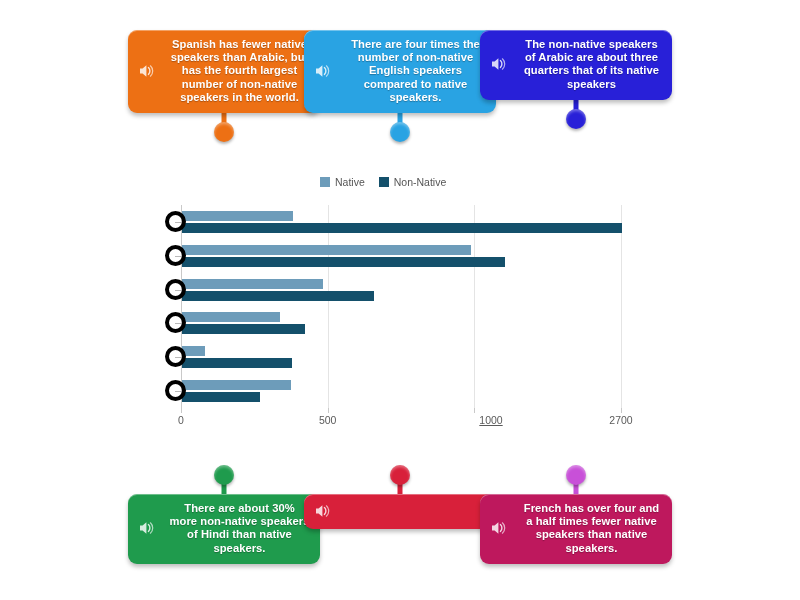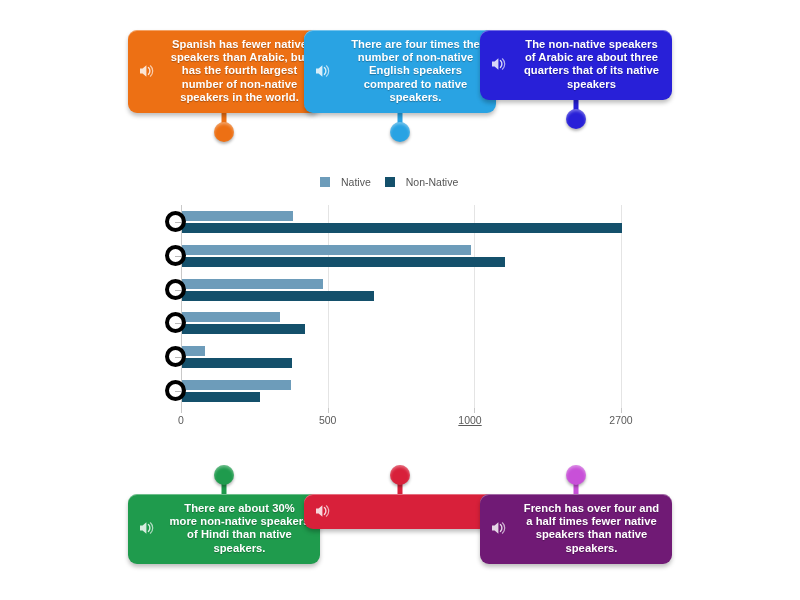--- a/index.html
+++ b/index.html
@@ -76,21 +76,21 @@
   #chart-title{
     position:absolute;left:160px;top:8px;
     font-size:16.5px;color:#7a7a7a;
     white-space:nowrap;
   }
   #legend{
     position:absolute;left:320px;top:36px;
     display:flex;align-items:center;gap:14px;
     font-size:10.5px;color:#555;
   }
-  .leg-item{display:flex;align-items:center;gap:11px;}
+  .leg-item{display:flex;align-items:center;gap:5px;}
   .leg-sw{width:10px;height:10px;display:block;}
 
   #plot{
     position:absolute;left:181px;top:65px;
     width:440px;height:203px;
   }
   .grid-line{
     position:absolute;top:0;width:1px;height:203px;
     background:#e4e4e4;
   }
@@ -198,21 +198,21 @@
         <span class="grid-line" style="left: 146.667px;"></span>
         <span class="grid-line" style="left: 293.333px;"></span>
         <span class="grid-line" style="left: 440px;"></span>
       </div>
     <div id="xticks">
         <span class="tick" style="left: 0px;"></span>
         <span class="tick-lbl" style="left: 0px;">0</span>
         <span class="tick" style="left: 146.667px;"></span>
         <span class="tick-lbl" style="left: 146.667px;">500</span>
         <span class="tick" style="left: 293.333px;"></span>
-        <span class="tick-lbl" style="left: 289px; text-decoration: underline;">1000</span>
+        <span class="tick-lbl" style="left: 310px; text-decoration: underline;">1000</span>
         <span class="tick" style="left: 440px;"></span>
         <span class="tick-lbl" style="left: 440px;">2700</span>
       </div>
     <div id="bars">
         <span class="bar" style="background: rgb(109, 156, 186); width: 111.467px; top: 5.91667px; left: 1px;"></span>
         <span class="bar" style="background: rgb(20, 80, 107); width: 440px; top: 17.9167px; left: 1px;"></span>
         <span class="bar" style="background: rgb(109, 156, 186); width: 288.933px; top: 39.75px; left: 1px;"></span>
         <span class="bar" style="background: rgb(20, 80, 107); width: 322.667px; top: 51.75px; left: 1px;"></span>
         <span class="bar" style="background: rgb(109, 156, 186); width: 140.8px; top: 73.5833px; left: 1px;"></span>
         <span class="bar" style="background: rgb(20, 80, 107); width: 192.133px; top: 85.5833px; left: 1px;"></span>
@@ -270,21 +270,21 @@
           </svg>
       </span>
     </div>
     <div class="pin">
       <span class="stem" style="background:#d8203a;"></span>
       <span class="knob" style="background:#d8203a;"></span>
     </div>
   </div>
 
   <div class="card-wrap">
-    <div class="card" style="background:#701a75;">
+    <div class="card" style="background:#be185d;">
       <span class="spk">
         <svg viewBox="0 0 18 18">
             <path d="M2 6.5h2.6L8.4 3.3v11.4L4.6 11.5H2z" fill="#fff"></path>
             <path d="M10.4 5.6a4.6 4.6 0 0 1 0 6.8" stroke="#fff" stroke-width="1.4" fill="none" stroke-linecap="round"></path>
             <path d="M12.4 3.8a7 7 0 0 1 0 10.4" stroke="#fff" stroke-width="1.2" fill="none" stroke-linecap="round" opacity=".8"></path>
           </svg>
       </span>
       <span class="card-text">French has over four and a half times fewer native speakers than native speakers.</span>
     </div>
     <div class="pin">

